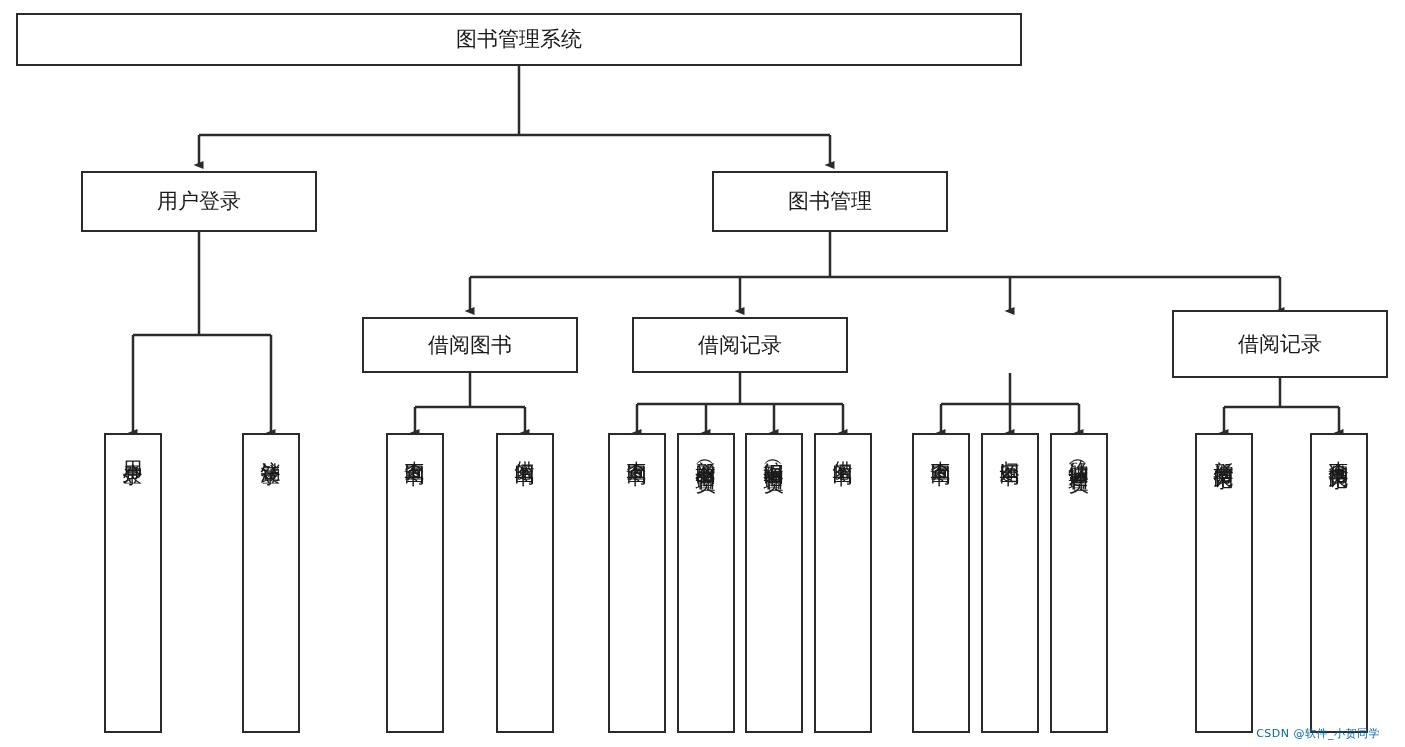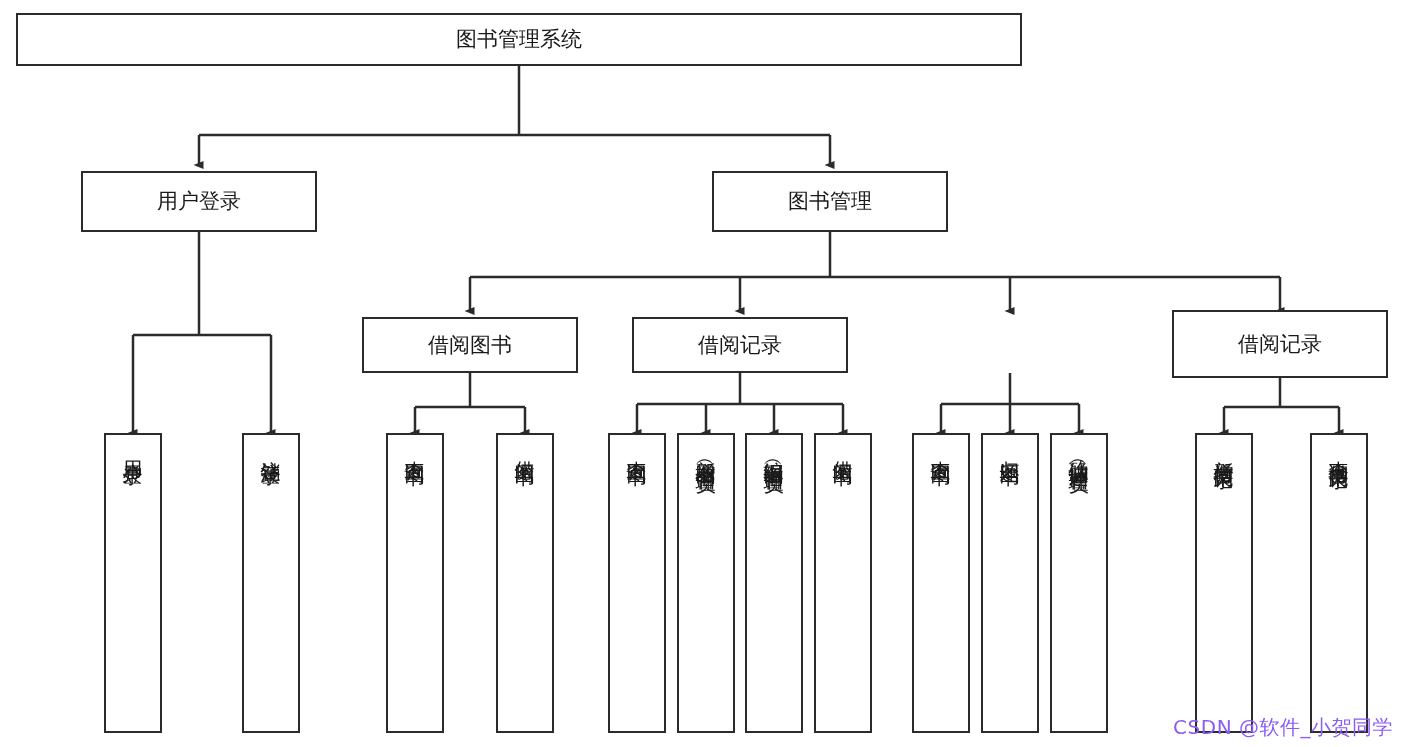--- a/index.html
+++ b/index.html
@@ -55,24 +55,24 @@
   }
   .node.vert .label {
     writing-mode: vertical-rl;
     text-orientation: upright;
     font-size: 20px;
     letter-spacing: 2px;
     line-height: 1;
   }
   #watermark {
     position: absolute;
-    right: 12px;
+    right: 25px;
     bottom: 6px;
-    font-size: 20px;
-    color: #8b5cf6;
+    font-size: 11px;
+    color: #0369a1;
     letter-spacing: 0.5px;
     user-select: none;
     white-space: nowrap;
   }
 </style>
 </head>
 <body>
 
 <div id="canvas">
 

